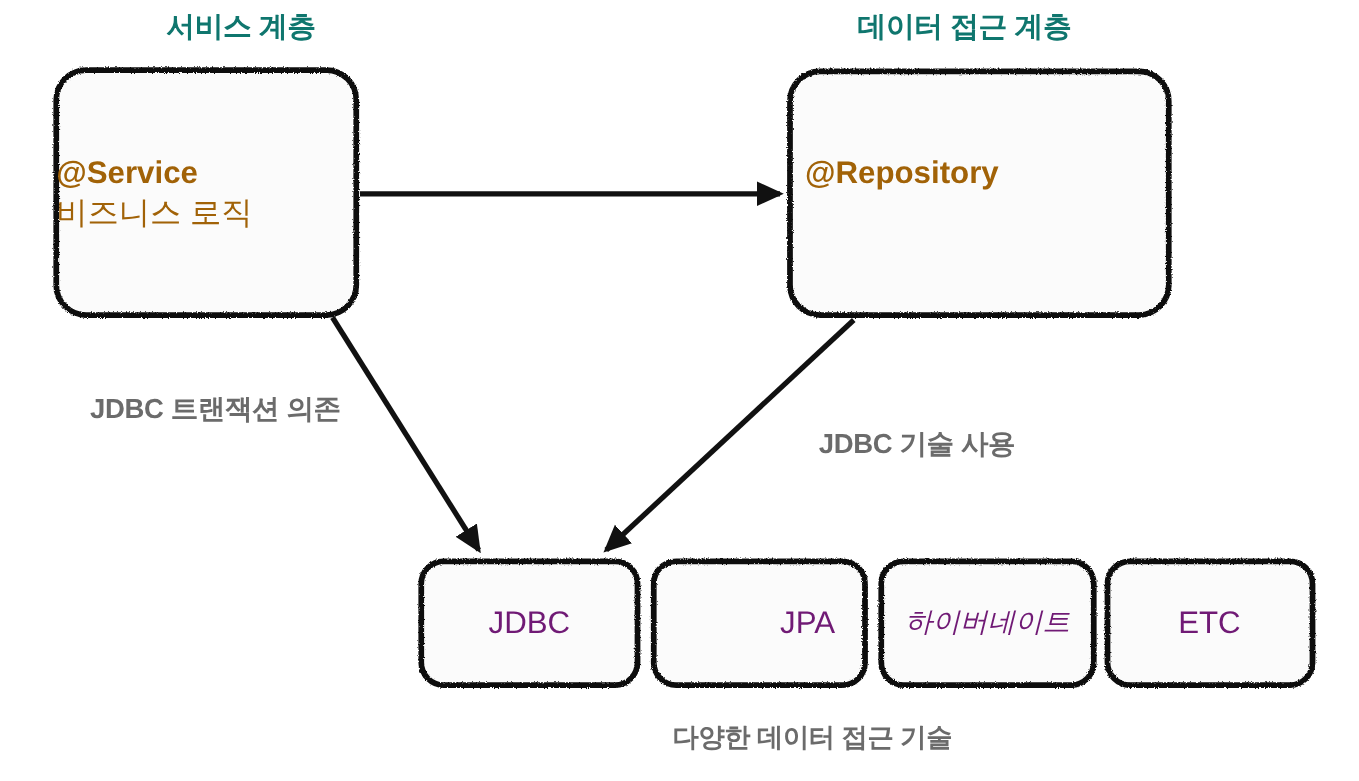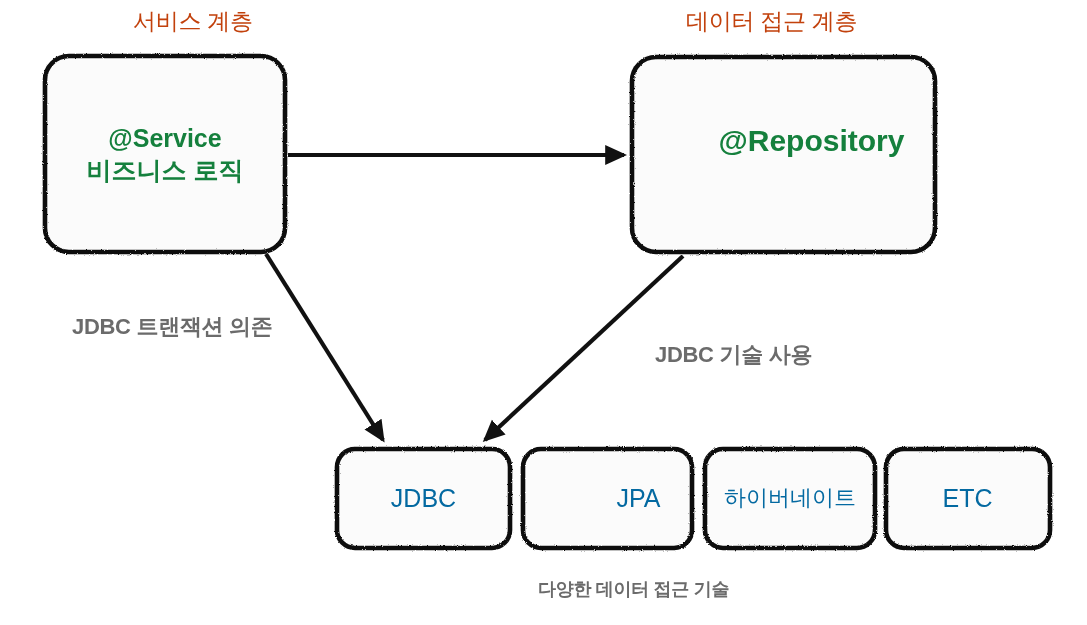--- a/index.html
+++ b/index.html
@@ -20,22 +20,22 @@
     position: absolute;
     left: 0;
     top: 0;
     width: 1087px;
     height: 625px;
   }
 
   
   .section-title {
     position: absolute;
-    color: #c2410c;
-    font-weight: normal;
+    color: #0f766e;
+    font-weight: bold;
     font-size: 23px;
     letter-spacing: -0.3px;
     white-space: nowrap;
     line-height: 1;
   }
   #title-service  { left: 133px; top: 10px; }
   #title-data     { left: 686px; top: 10px; }
 
   
   .edge-label {
@@ -50,55 +50,55 @@
   #label-tx   { left: 40px;  top: 316px; margin-left: 32px; }
   #label-tech { left: 655px; top: 316px; margin-top: 28px; }
 
   
   #bottom-caption {
     position: absolute;
     left: 538px;
     top: 580px;
     color: #6b6b6b;
     font-weight: bold;
-    font-size: 18px;
+    font-size: 21px;
     letter-spacing: -0.3px;
     white-space: nowrap;
     line-height: 1;
   }
 
   
   .node-text {
     position: absolute;
-    text-align: center;
-    color: #15803d;
+    text-align: left;
+    color: #a16207;
     line-height: 1.28;
     white-space: nowrap;
     pointer-events: none;
   }
   .node-text .l1,
   .node-text .l2 { display: block; }
 
   #text-service  { left: 45px;  top: 122px; width: 240px; font-size: 25px; font-weight: bold; }
-  #text-service .l2 { font-weight: bold; }
+  #text-service .l2 { font-weight: normal; }
 
-  #text-repo     { left: 660px; top: 122px; width: 303px; font-size: 30px; font-weight: bold; }
+  #text-repo     { left: 644px; top: 122px; width: 303px; font-size: 25px; font-weight: bold; }
 
   .tech-text {
     position: absolute;
     text-align: center;
-    color: #0369a1;
+    color: #701a75;
     font-size: 25px;
     line-height: 1;
     white-space: nowrap;
     pointer-events: none;
   }
   #text-jdbc  { left: 337px; top: 486px; width: 173px; }
-  #text-jpa   { left: 554px; top: 486px; width: 169px; }
-  #text-hib   { left: 700px; top: 487px; width: 180px; font-size: 22px; }
+  #text-jpa   { left: 499px; top: 486px; width: 169px; text-align: right; }
+  #text-hib   { left: 700px; top: 487px; width: 180px; font-size: 22px; font-style: italic; }
   #text-etc   { left: 885px; top: 486px; width: 165px; }
 </style>
 </head>
 <body>
 
 <svg id="diagram-svg" viewBox="0 0 1087 625">
   <defs>
 
     <filter id="rough" x="-12%" y="-12%" width="124%" height="124%">
       <feTurbulence type="fractalNoise" baseFrequency="0.9" numOctaves="3" seed="7" result="n"></feTurbulence>

